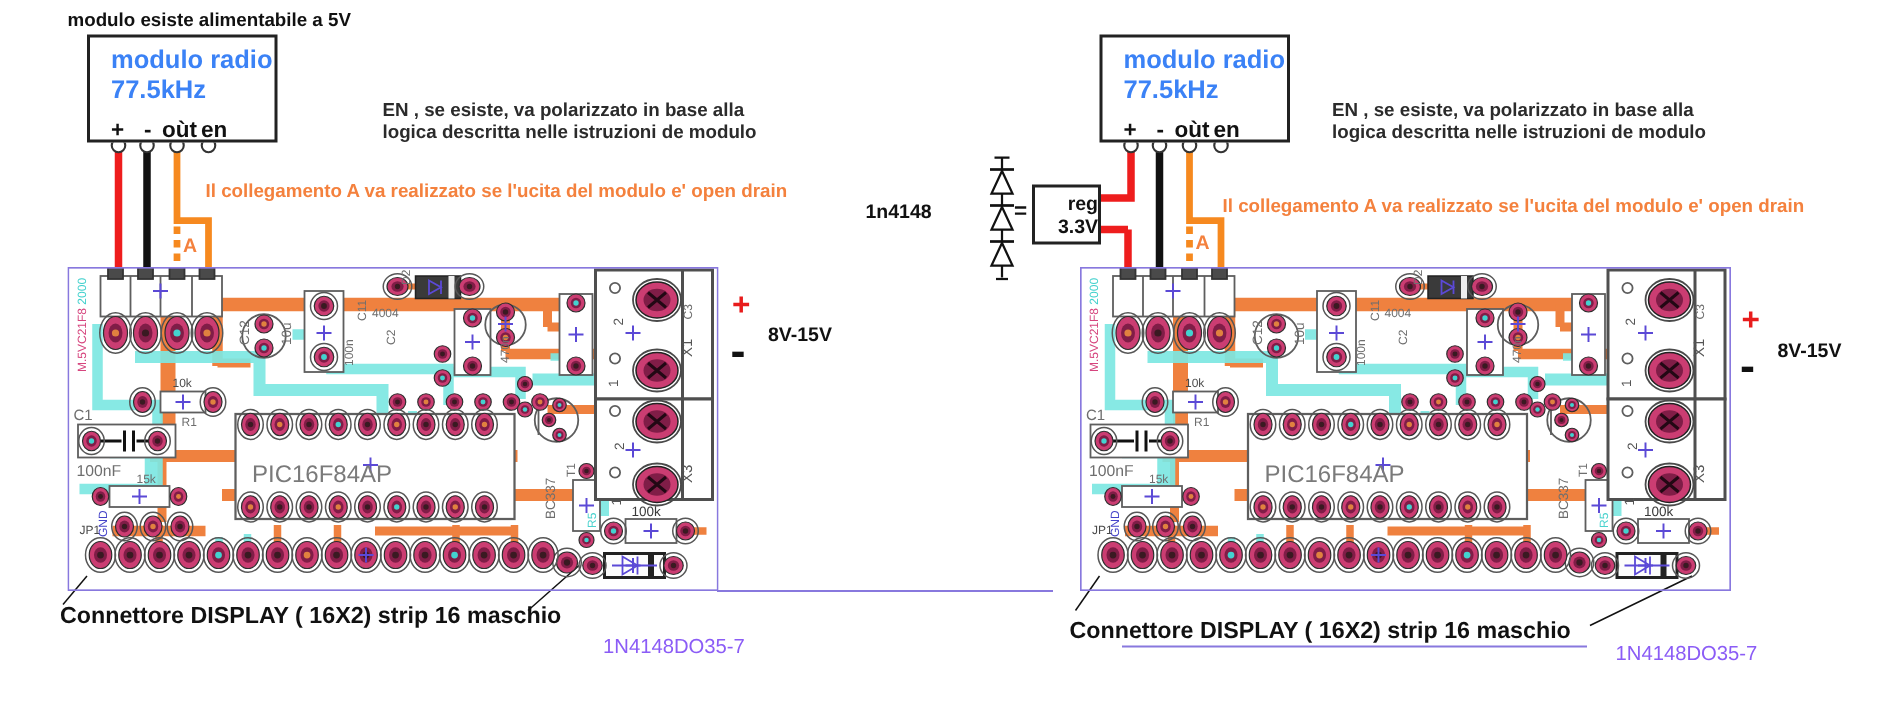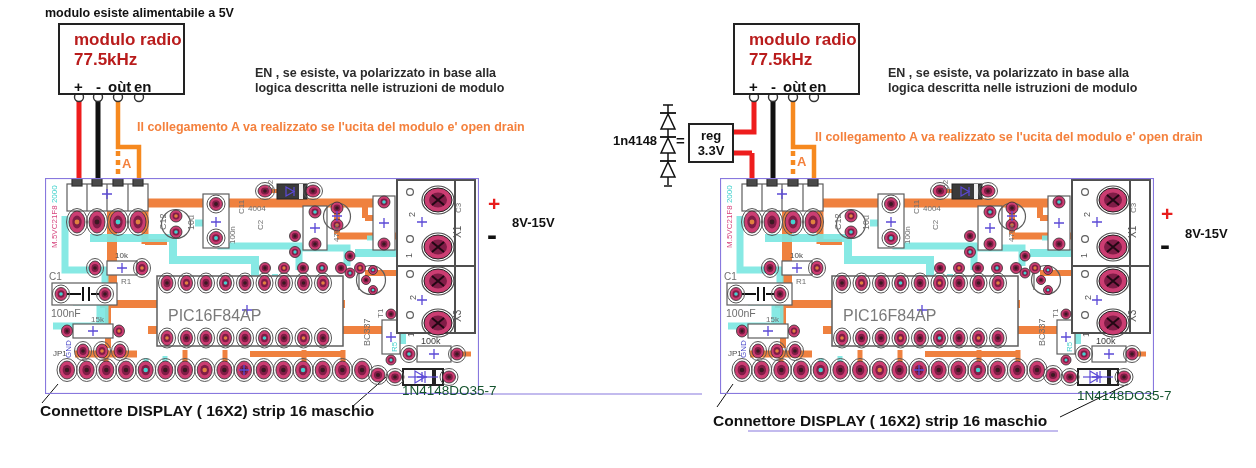--- a/index.html
+++ b/index.html
@@ -1,32 +1,32 @@
 <!DOCTYPE html>
 <html><head>
 <meta charset="utf-8">
 <style>
   html,body{margin:0;padding:0;background:#fff;}
   #stage{position:relative;width:1256px;height:468px;background:#fff;overflow:hidden;
          font-family:"Liberation Sans",sans-serif;}
   .abs{position:absolute;}
   .panel-title{font-size:12.5px;font-weight:bold;color:#111;white-space:nowrap;}
   .module-box{width:127px;height:72px;border:2px solid #222;background:#fff;box-sizing:border-box;}
-  .mod-line{font-size:17px;font-weight:bold;color:#b91c1c;white-space:nowrap;}
+  .mod-line{font-size:17px;font-weight:bold;color:#3b82f6;white-space:nowrap;}
   .pin-lbl{position:absolute;font-size:15px;font-weight:bold;color:#111;}
   .en-note{font-size:12.5px;font-weight:bold;color:#2b2b2b;line-height:15px;white-space:nowrap;}
   .orange-note{font-size:12.5px;font-weight:bold;white-space:nowrap;}
   .a-label{font-size:13px;font-weight:bold;}
   .plus-lbl{font-size:21px;font-weight:bold;}
   .minus-lbl{font-size:30px;font-weight:bold;color:#111;line-height:14px;}
   .supply-lbl{font-size:13px;font-weight:bold;color:#111;white-space:nowrap;}
   .conn-lbl{font-size:15.5px;font-weight:bold;color:#111;white-space:nowrap;}
-  .smd-lbl{font-size:13.5px;color:#14532d;white-space:nowrap;}
+  .smd-lbl{font-size:13.5px;color:#8b5cf6;white-space:nowrap;margin-top:40px;}
   .reg-box{width:46px;height:40px;border:2px solid #222;background:#fff;box-sizing:border-box;
-           display:flex;flex-direction:column;align-items:center;justify-content:center;}
+           display:flex;flex-direction:column;align-items:flex-end;justify-content:center;}
   .reg-line{font-size:13px;font-weight:bold;color:#111;line-height:15px;}
   .eq-lbl{font-size:15px;font-weight:bold;color:#111;}
   .d1448-lbl{font-size:13px;font-weight:bold;color:#111;}
   svg{position:absolute;left:0;top:0;}
   .pcb{position:absolute;width:504px;height:216px;}
 </style>
 </head>
 <body>
 
 <div id="stage">
@@ -563,21 +563,21 @@
 
   <div class="abs module-box" style="left:733px;top:23px">
     <div class="mod-line" style="margin:5px 0 0 14px">modulo radio</div>
     <div class="mod-line" style="margin:0 0 0 14px">77.5kHz</div>
     <span class="pin-lbl" style="left:14px;top:53px">+</span>
     <span class="pin-lbl" style="left:36px;top:53px">-</span>
     <span class="pin-lbl" style="left:48px;top:53px">oùt</span>
     <span class="pin-lbl" style="left:74px;top:53px">en</span>
   </div>
 
-  <div class="abs d1448-lbl" style="left:613px;top:133px">1n4148</div>
+  <div class="abs d1448-lbl" style="left:577px;top:133px">1n4148</div>
   <div class="abs eq-lbl" style="left:676px;top:132px">=</div>
   <div class="abs reg-box" style="left:688px;top:123px">
     <div class="reg-line">reg</div>
     <div class="reg-line">3.3V</div>
   </div>
 
   <div class="abs en-note" style="left:888px;top:66px">
     <div>EN , se esiste, va polarizzato in base alla</div>
     <div>logica descritta nelle istruzioni de modulo</div>
   </div>

